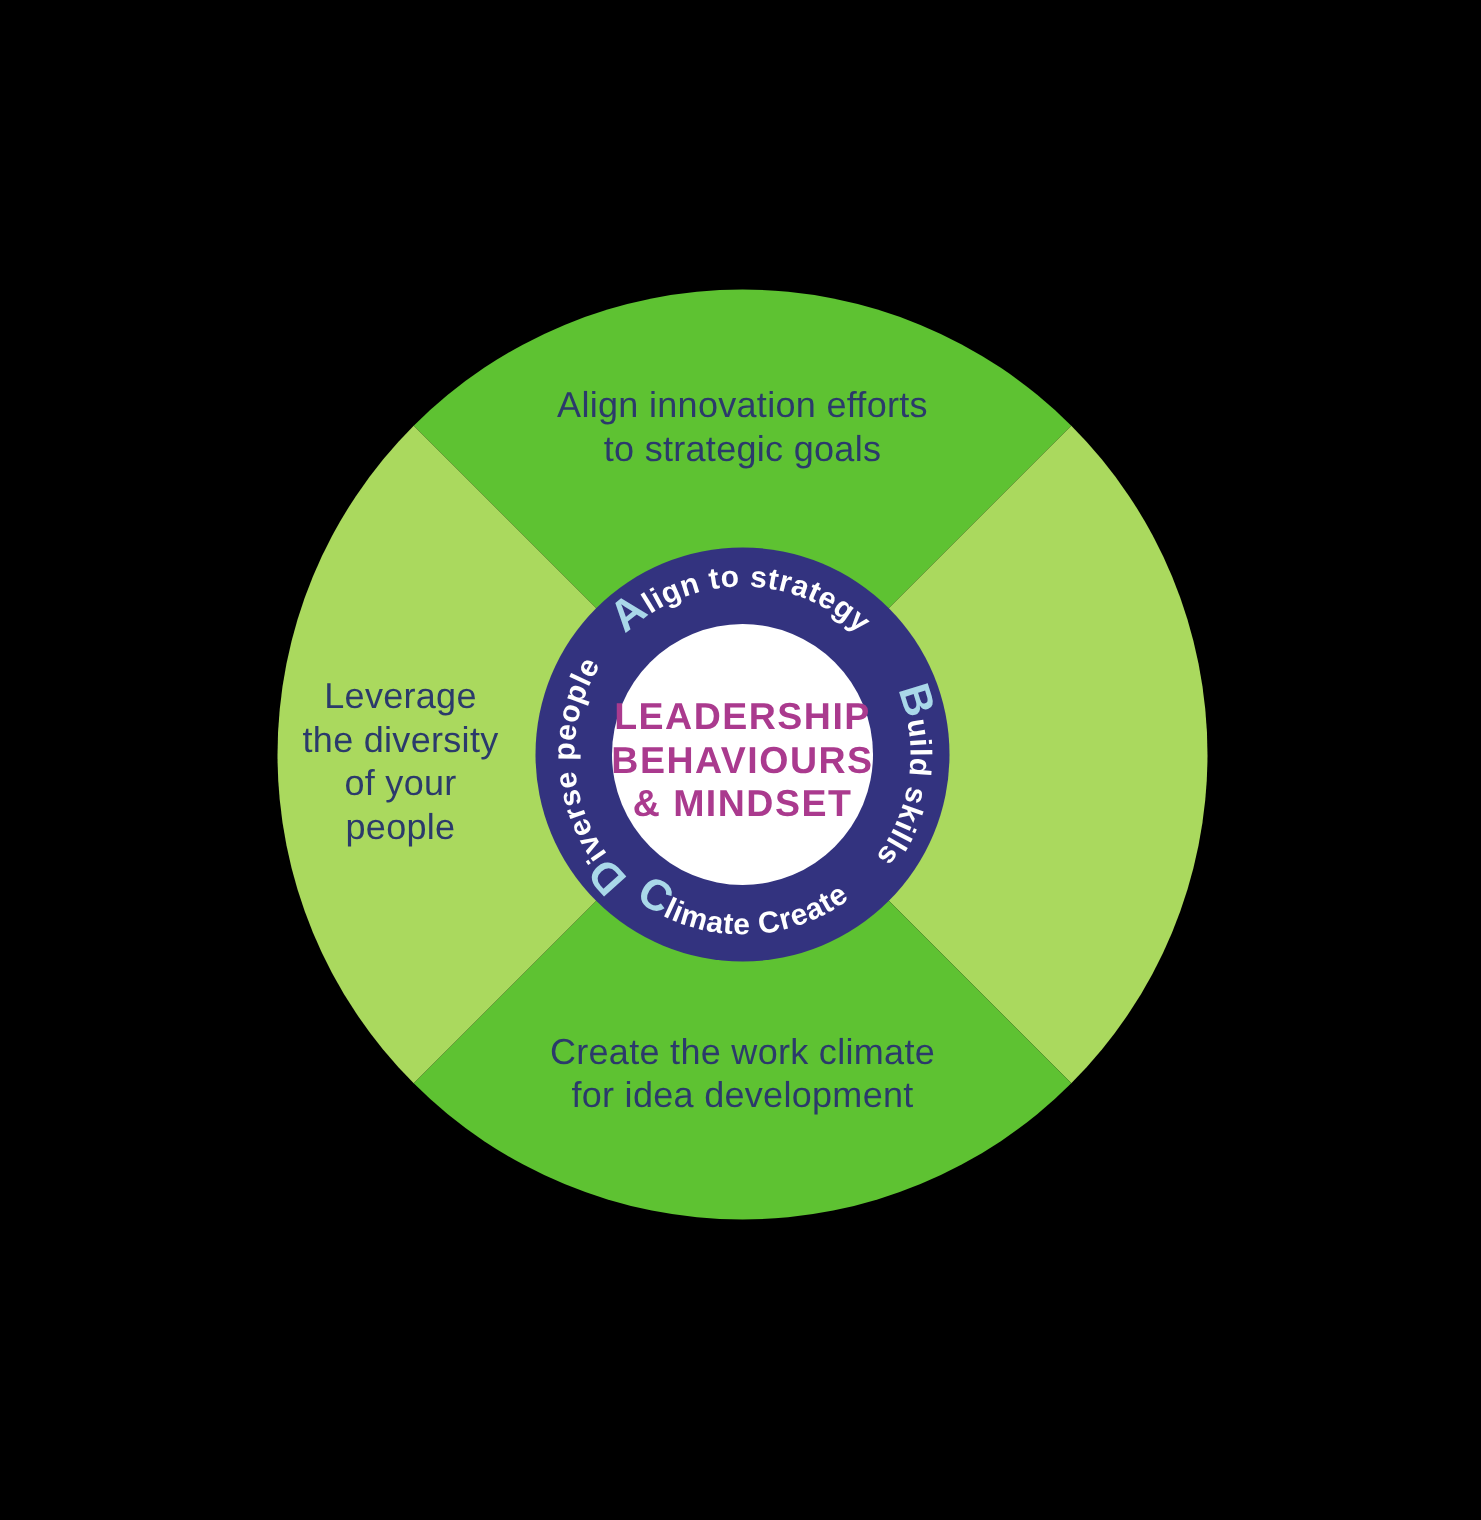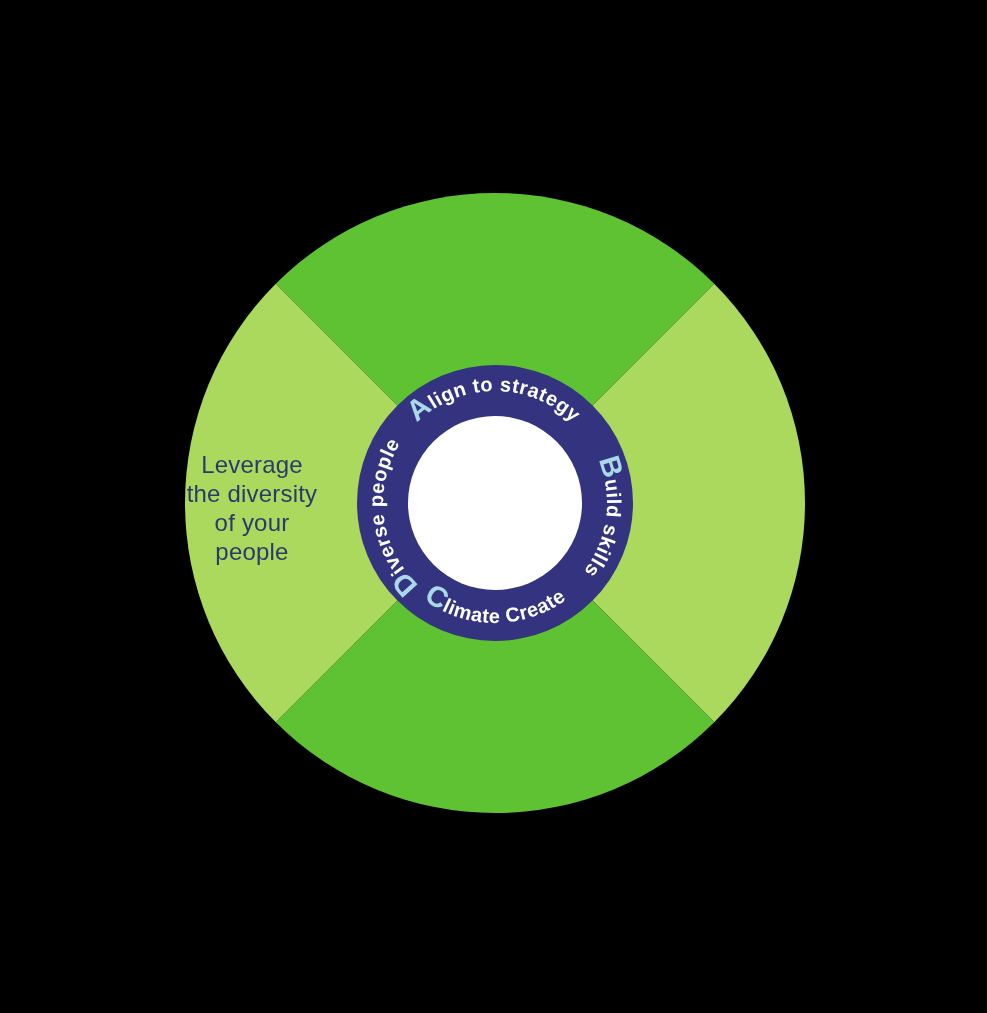--- a/index.html
+++ b/index.html
@@ -24,21 +24,21 @@
     position: absolute;
     color: #2b3a6b;
     font-size: 24px;
     line-height: 29px;
     text-align: center;
     white-space: pre-line;
     letter-spacing: 0.2px;
   }
   .quad-label.top    { left: 245px; top: 256px; width: 500px; }
   .quad-label.bottom { left: 245px; top: 687px; width: 500px; }
-  .quad-label.left   { left: 122px; top: 450px; width: 260px; }
+  .quad-label.left   { left: 137px; top: 450px; width: 260px; }
   .quad-label.right  { left: 597px; top: 450px; width: 260px; }
   .center-label {
     position: absolute;
     left: 345px;
     top: 464px;
     width: 300px;
     color: #aa3a8e;
     font-size: 25px;
     line-height: 29px;
     font-weight: 800;
@@ -98,19 +98,26 @@
       </textPath>
     </text>
 
     <text class="ring-text" text-anchor="middle">
       <textPath href="#arcLeft" startOffset="50%">
         <tspan class="ring-cap">D</tspan><tspan>iverse people</tspan>
       </textPath>
     </text>
   </svg>
 
+  <div class="quad-label top">Align innovation efforts
+to strategic goals</div>
+  <div class="quad-label bottom">Create the work climate
+for idea development</div>
   <div class="quad-label left">Leverage
 the diversity
 of your
 people</div>
 
+  <div class="center-label">LEADERSHIP
+BEHAVIOURS
+&amp; MINDSET</div>
 
 </div>
 
 </body></html>

